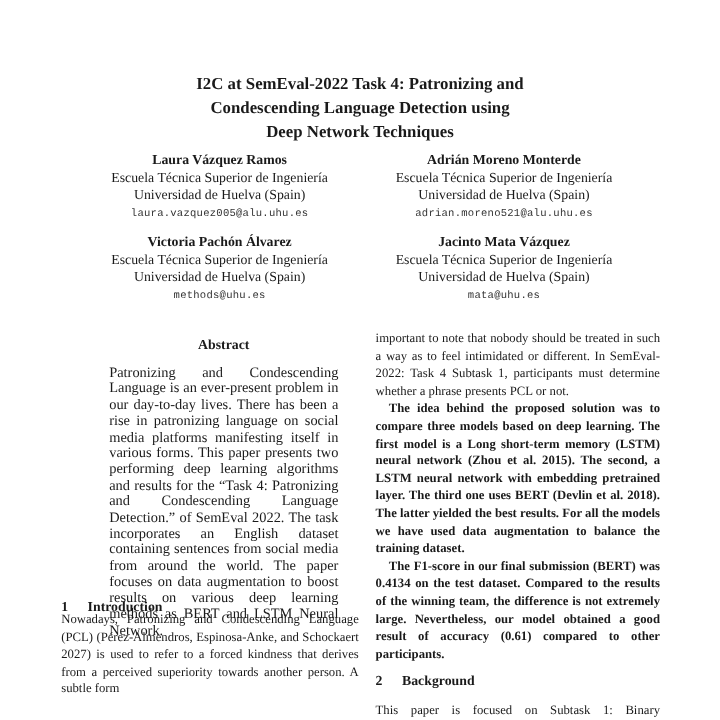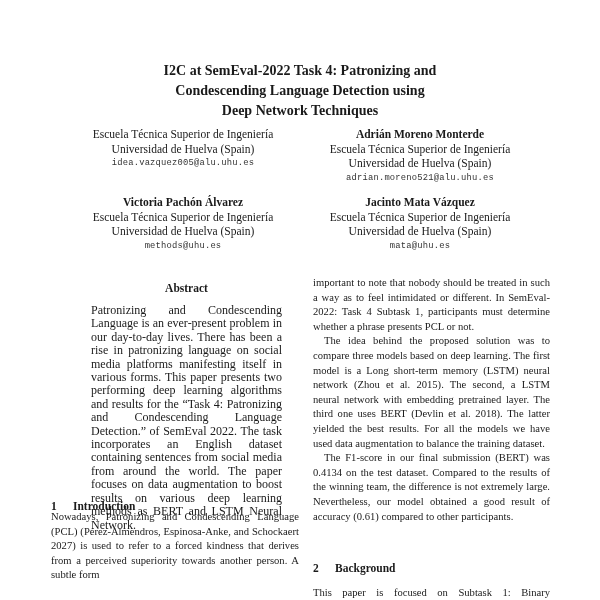--- a/index.html
+++ b/index.html
@@ -11,35 +11,36 @@
   .author .name { font-weight:bold; }
   .author .email { font-family:"Liberation Mono", monospace; font-size:8.8px; color:#333; letter-spacing:0.2px; }
   .abstract-head { position:absolute; left:91px; width:191px; top:282px; text-align:center;
                    font-weight:bold; font-size:11.5px; }
   .abstract { position:absolute; left:91px; width:191px; top:304px; font-size:12px;
               line-height:13.4px; text-align:justify; }
   .sec-head { position:absolute; font-weight:bold; font-size:11.5px; }
   .sec-head .num { display:inline-block; width:22px; }
   .para { position:absolute; font-size:10.6px; line-height:14.6px; text-align:justify; }
   .para p { margin:0; }
-  .para p.indent { text-indent:11px; }
+  .para p.indent { text-indent:11px;font-weight:bold; }
 </style>
 </head>
 <body>
 
 <div class="title">
   <div>I2C at SemEval-2022 Task 4: Patronizing and</div>
   <div>Condescending Language Detection using</div>
   <div>Deep Network Techniques</div>
 </div>
 
 <div class="author" style="left:63px; top:127px;">
+  <div class="name">Laura Vázquez Ramos</div>
   <div>Escuela Técnica Superior de Ingeniería</div>
   <div>Universidad de Huelva (Spain)</div>
-  <div class="email">idea.vazquez005@alu.uhu.es</div>
+  <div class="email">laura.vazquez005@alu.uhu.es</div>
 </div>
 
 <div class="author" style="left:300px; top:127px;">
   <div class="name">Adrián Moreno Monterde</div>
   <div>Escuela Técnica Superior de Ingeniería</div>
   <div>Universidad de Huelva (Spain)</div>
   <div class="email">adrian.moreno521@alu.uhu.es</div>
 </div>
 
 <div class="author" style="left:63px; top:195px;">

